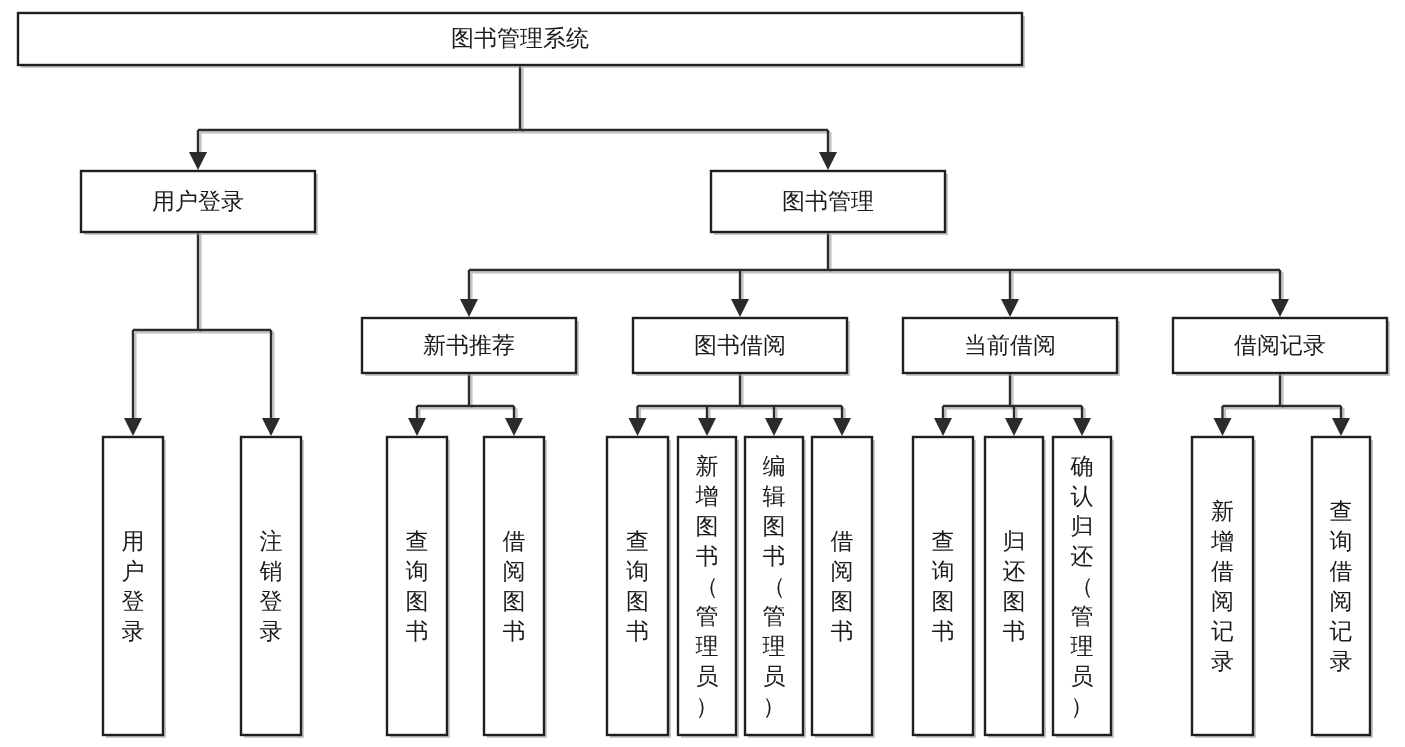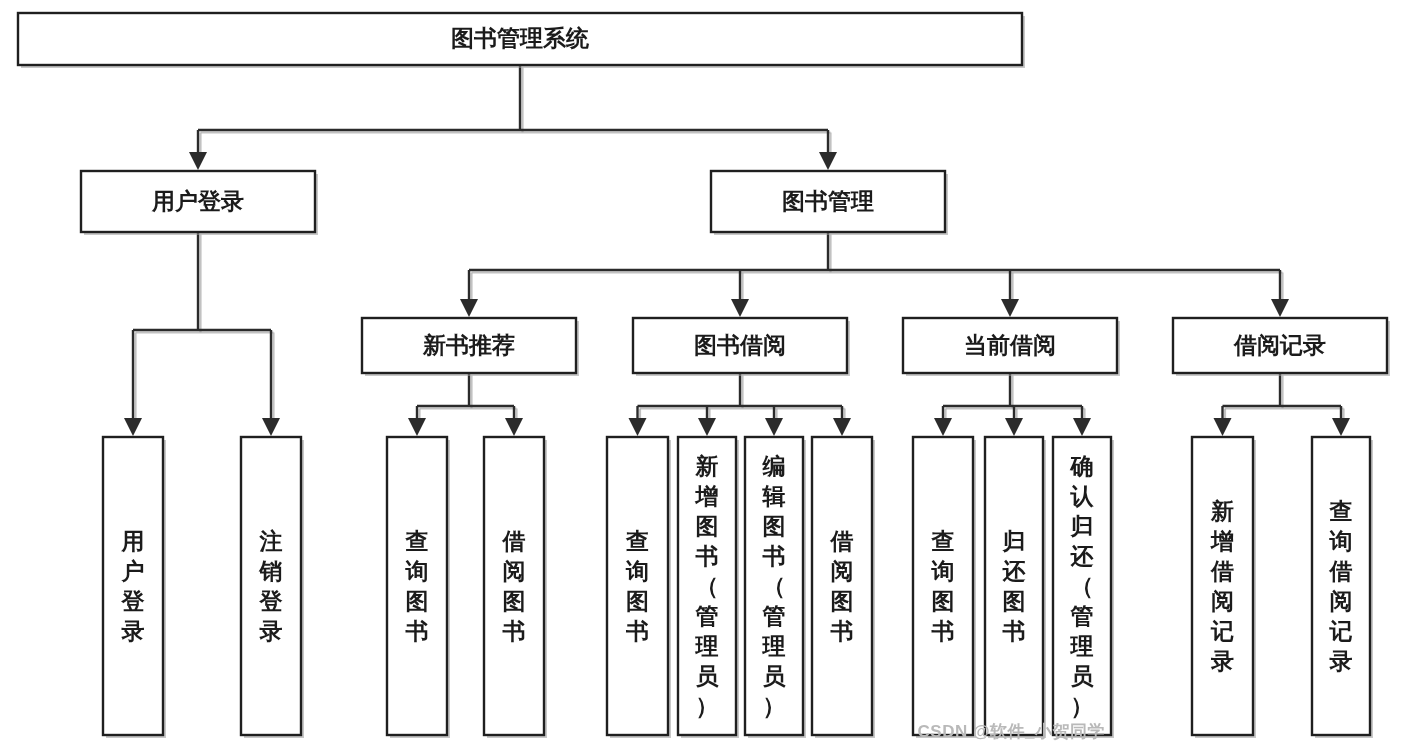--- a/index.html
+++ b/index.html
@@ -12,21 +12,20 @@
     height: 747px;
     font-family: "Liberation Sans", "DejaVu Sans", sans-serif;
     overflow: hidden;
     position: relative;
   }
   #diagram-root {
     position: relative;
     width: 1113px;
     height: 747px;
     background: #ffffff;
-    font-weight: bold;
   }
   svg.diagram-svg {
     position: absolute;
     left: 0;
     top: 0;
     width: 1405px;
     height: 747px;
     display: block;
   }
   .node-box {
@@ -272,14 +271,13 @@
         </g>
         <g>
           <rect x="1315" y="440" width="58" height="298" class="node-shadow"></rect>
           <rect x="1312" y="437" width="58" height="298" class="node-box"></rect>
           <text x="1341" y="0" class="node-label-v"><tspan x="1341" y="519.4">查</tspan><tspan x="1341" y="549.4">询</tspan><tspan x="1341" y="579.4">借</tspan><tspan x="1341" y="609.4">阅</tspan><tspan x="1341" y="639.4">记</tspan><tspan x="1341" y="669.4">录</tspan></text>
         </g>
       </g>
 
   </svg>
 
-  <div class="watermark-text">CSDN @软件_小贺同学</div>
 </div>
 
 </body></html>

